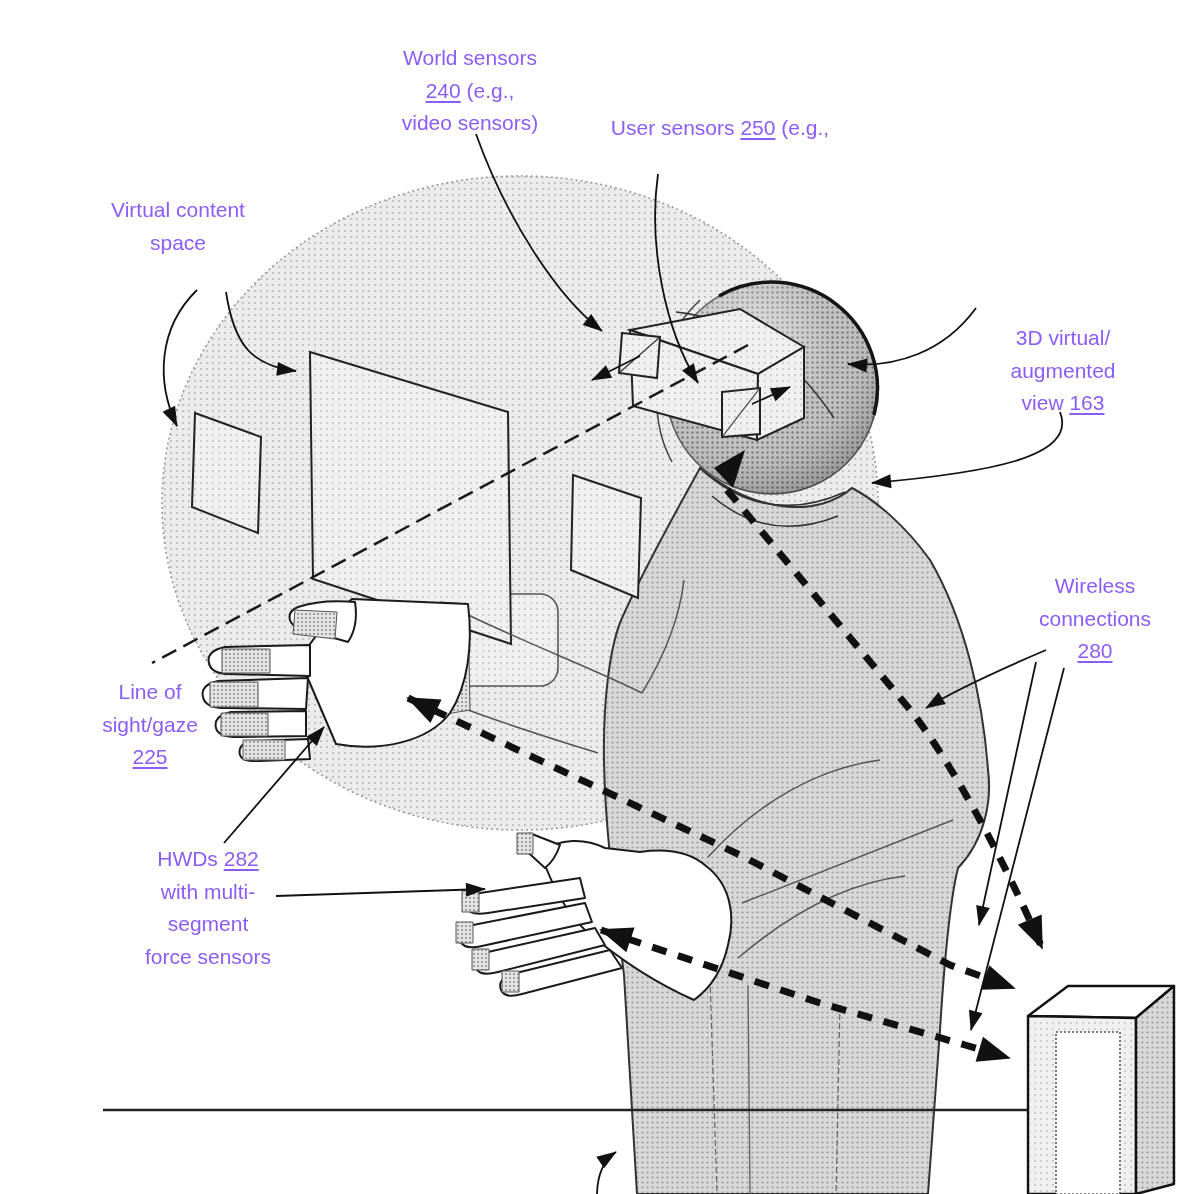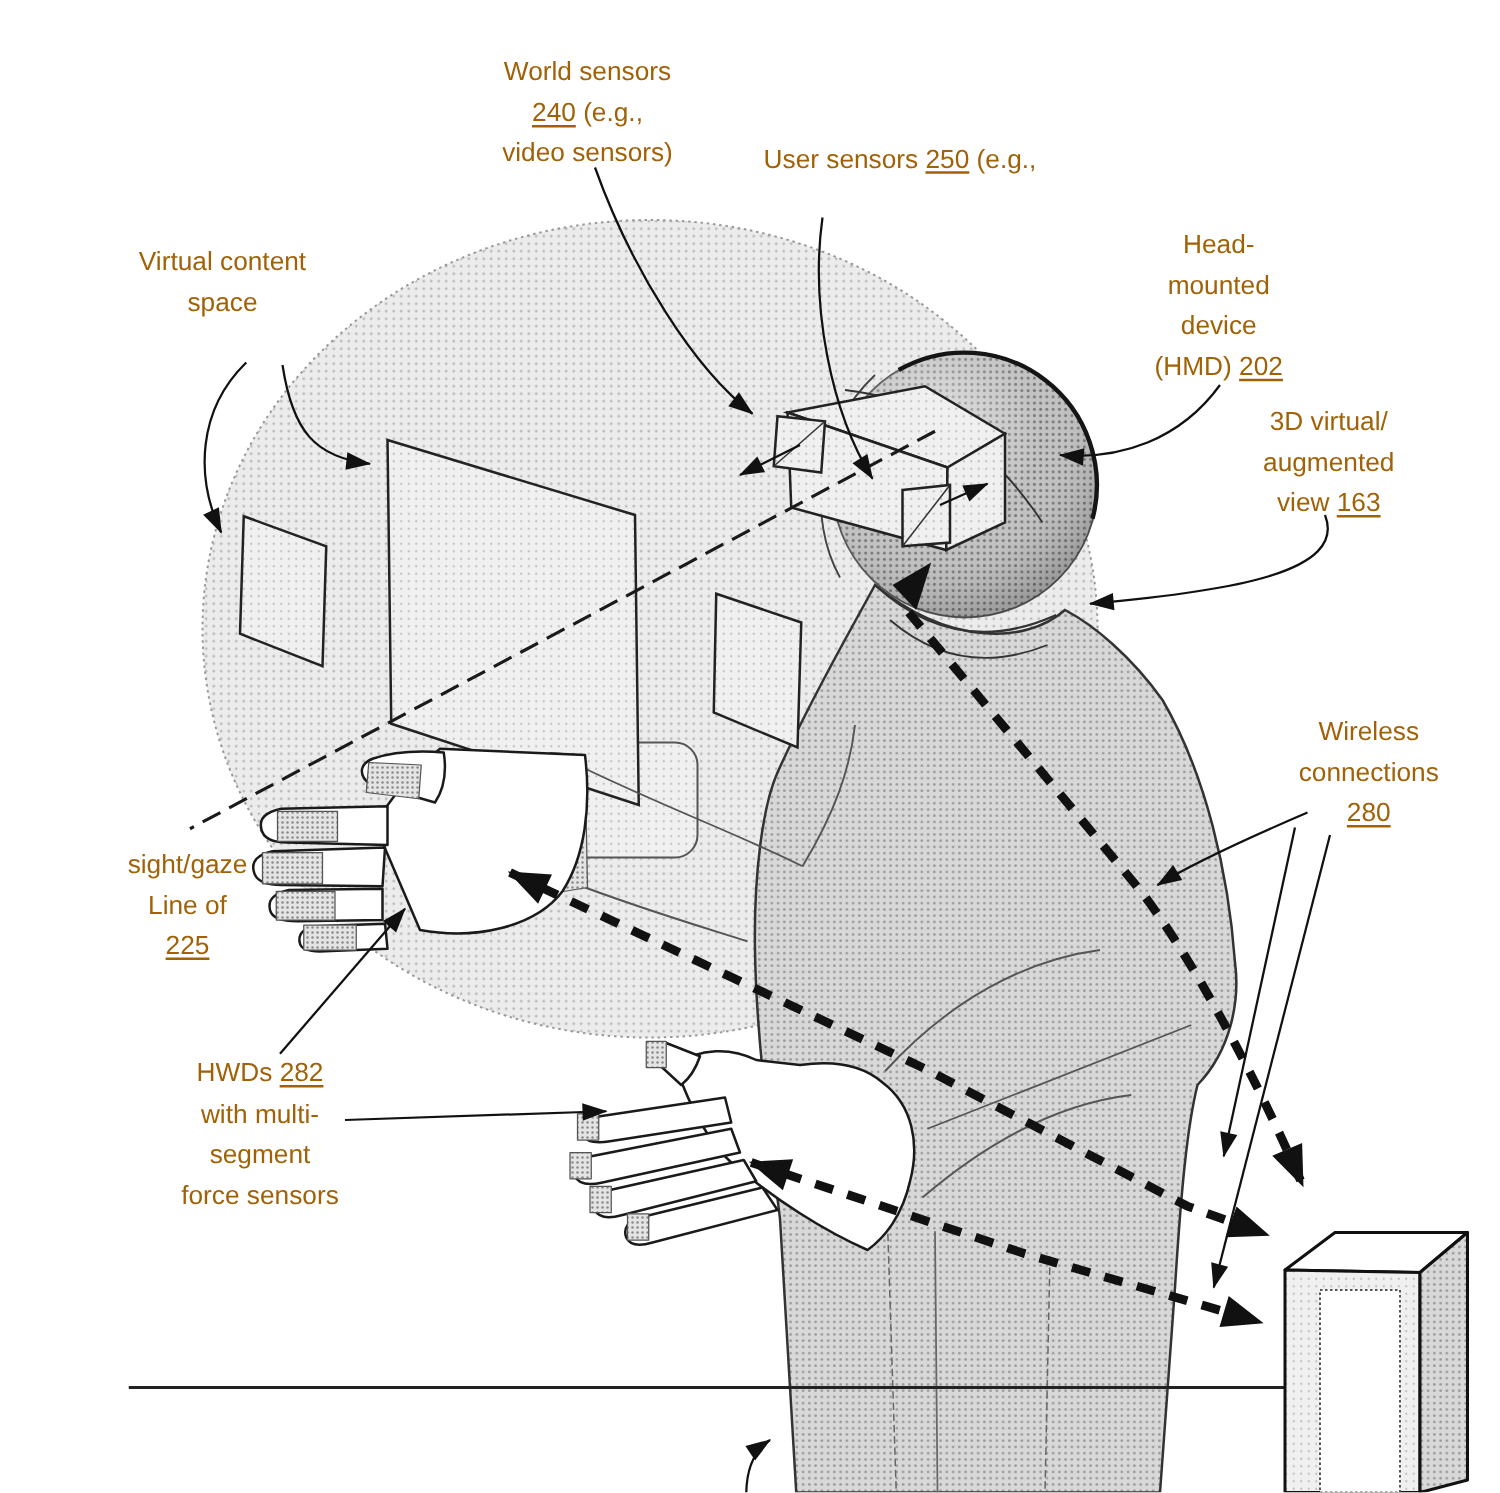--- a/index.html
+++ b/index.html
@@ -3,21 +3,21 @@
 <meta charset="utf-8">
 <style>
   html,body{margin:0;padding:0;background:#fff;}
   #stage{
     position:relative;width:1200px;height:1194px;overflow:hidden;
     background:#fff;font-family:"Liberation Sans",sans-serif;color:#111;
   }
   #figure-svg{position:absolute;left:0;top:0;}
   .fig-label{
     position:absolute;text-align:center;font-size:21px;line-height:32.5px;
-    color:#a16207;letter-spacing:0px;white-space:nowrap;
+    color:#8b5cf6;letter-spacing:0px;white-space:nowrap;
   }
   .fig-label .u{text-decoration:underline;text-underline-offset:3px;}
 </style>
 </head>
 <body>
 
 <div id="stage">
 
 <svg id="figure-svg" width="1200" height="1194" viewBox="0 0 1200 1194">
   <defs>
@@ -186,39 +186,33 @@
       <div>space</div>
     </div>
 <div class="fig-label" style="left:345px; top:42px;  width:250px;">
       <div>World sensors</div>
       <div><span class="u">240</span> (e.g.,</div>
       <div>video sensors)</div>
     </div>
 <div class="fig-label" style="left:560px; top:112px; width:320px;">
       <div>User sensors <span class="u">250</span> (e.g.,</div>
     </div>
-<div class="fig-label" style="left:880px; top:180px; width:190px;">
-      <div>Head-</div>
-      <div>mounted</div>
-      <div>device</div>
-      <div>(HMD) <span class="u">202</span></div>
-    </div>
 <div class="fig-label" style="left:958px; top:322px; width:210px;">
       <div>3D virtual/</div>
       <div>augmented</div>
       <div>view <span class="u">163</span></div>
     </div>
 <div class="fig-label" style="left:1003px;top:570px; width:184px;text-align:center;">
       <div>Wireless</div>
       <div>connections</div>
       <div><span class="u">280</span></div>
     </div>
 <div class="fig-label" style="left:58px;  top:676px; width:184px;">
+      <div>Line of</div>
       <div>sight/gaze</div>
-      <div>Line of</div>
       <div><span class="u">225</span></div>
     </div>
 <div class="fig-label" style="left:103px; top:843px; width:210px;">
       <div>HWDs <span class="u">282</span></div>
       <div>with multi-</div>
       <div>segment</div>
       <div>force sensors</div>
     </div>
 
 </div>

